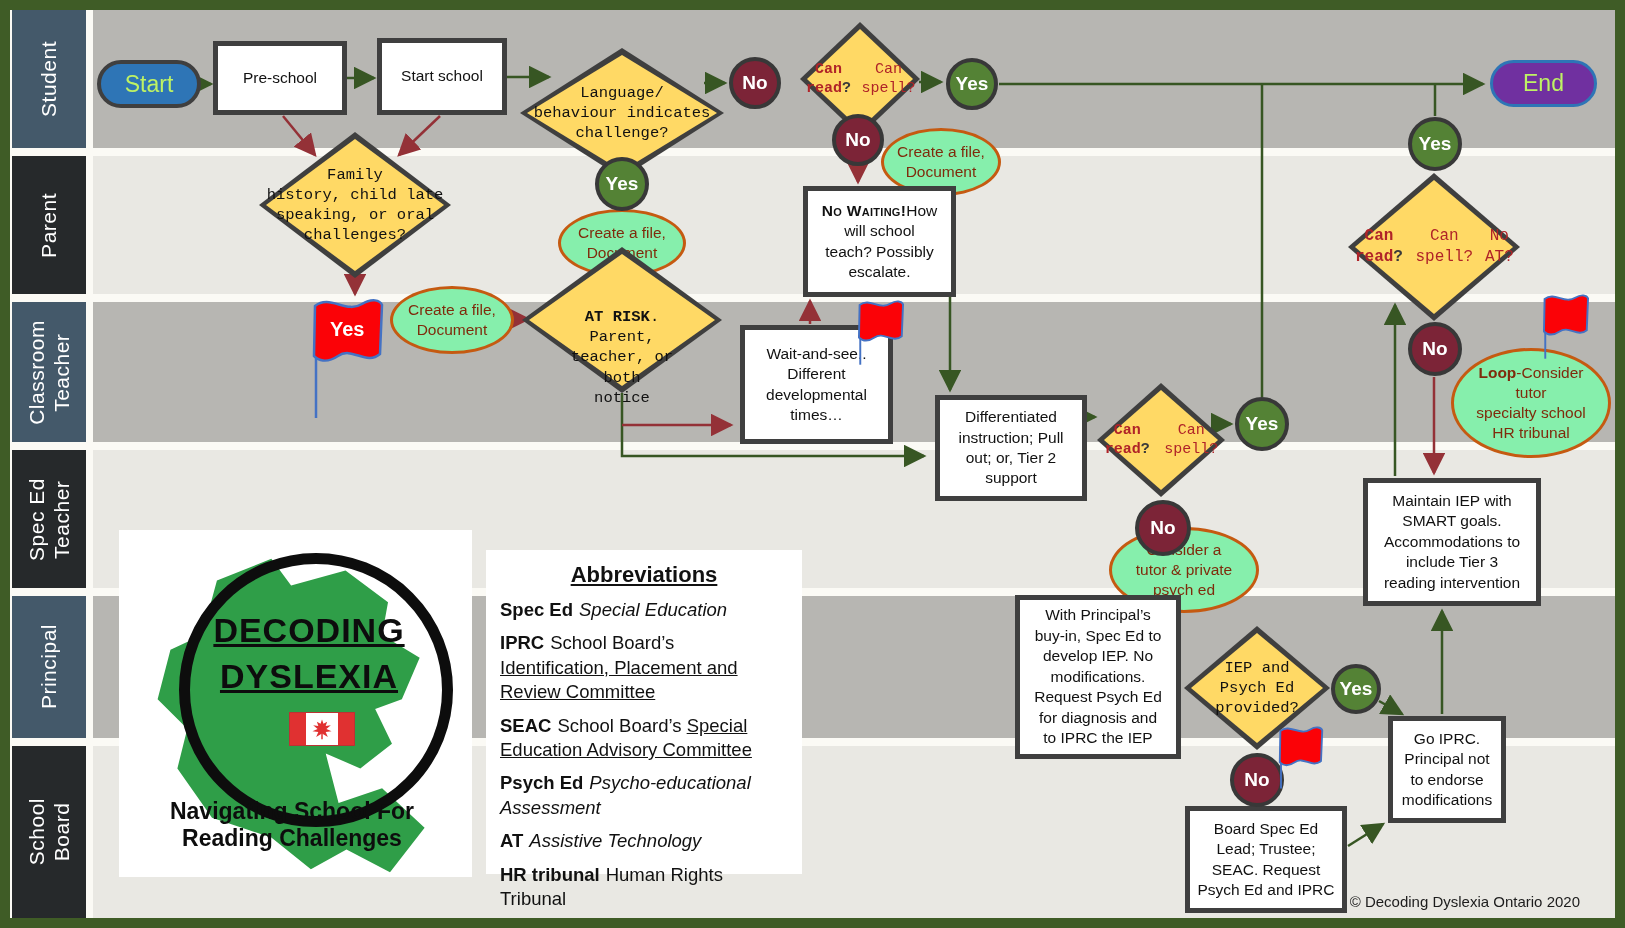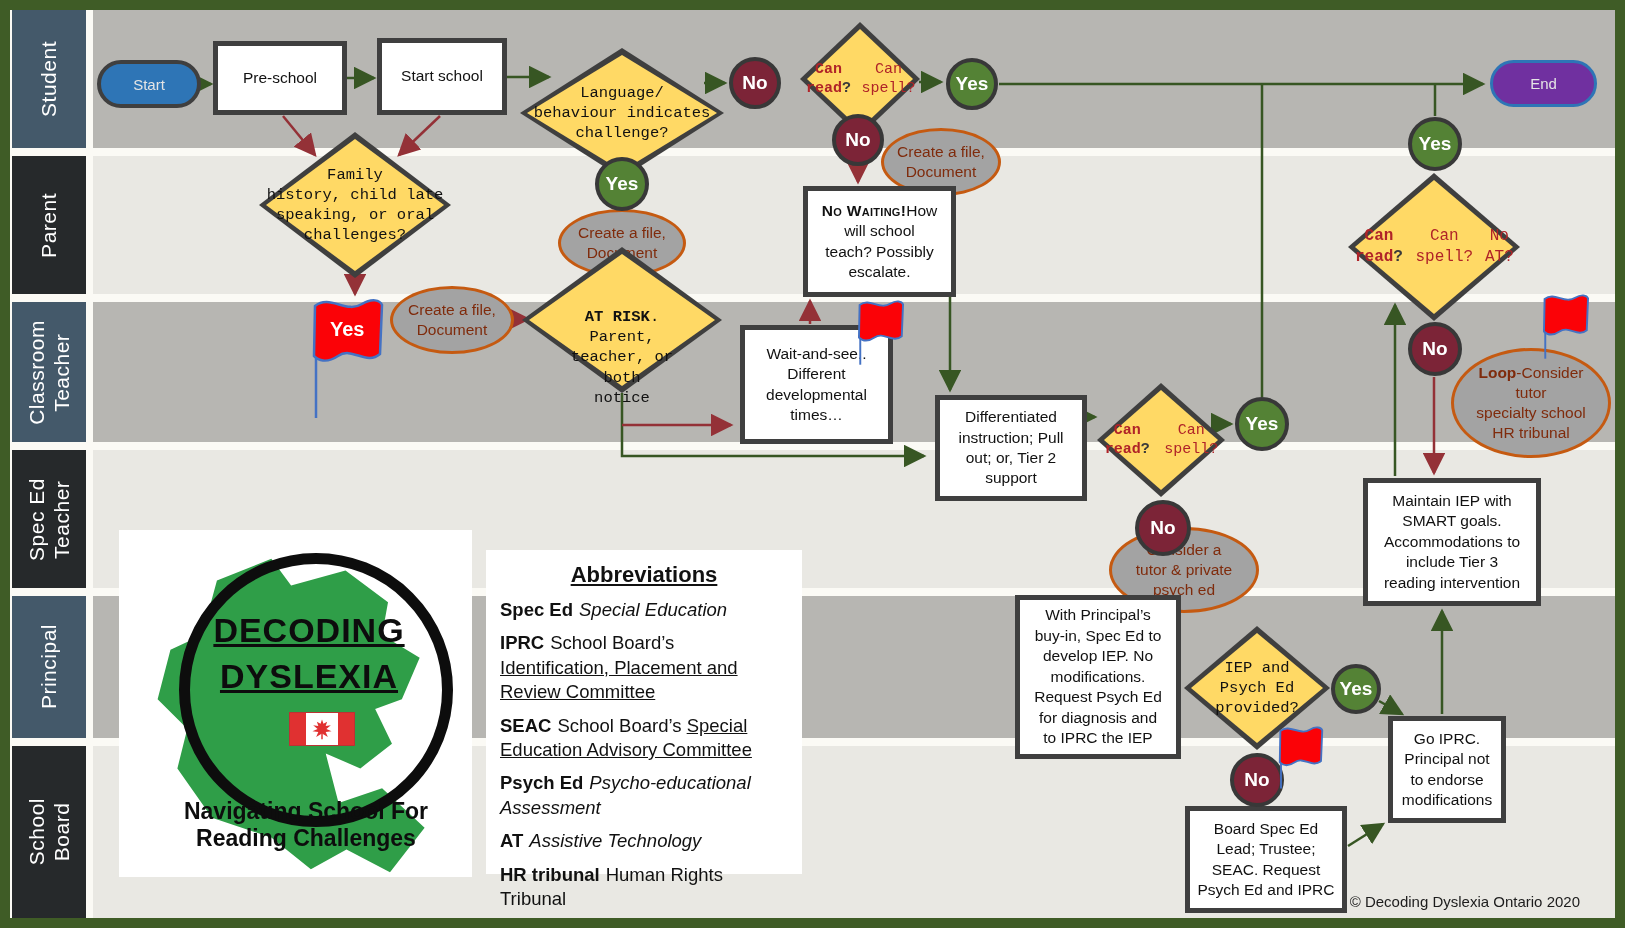--- a/index.html
+++ b/index.html
@@ -18,29 +18,29 @@
   .ll-dark  { background:#26292b; }
   .lane-label span { writing-mode:vertical-rl; transform:rotate(180deg); white-space:pre-line;
                      text-align:center; line-height:1.2; letter-spacing:.5px; }
 
   svg.connectors { position:absolute; left:0; top:0; z-index:2; pointer-events:none; }
 
   .node-box { position:absolute; background:#fff; border:5px solid #3f3f3f; display:flex;
               align-items:center; justify-content:center; text-align:center; font-size:15.5px;
               line-height:1.32; color:#111; white-space:pre-line; padding:4px; z-index:3; }
   .pill { position:absolute; border-radius:26px; display:flex; align-items:center;
-          justify-content:center; color:#e5e5e5; font-size:15px; z-index:3; }
+          justify-content:center; color:#bef264; font-size:23px; z-index:3; }
   .pill-start { background:#2e75b6; border:4px solid #3f3f3f; }
   .pill-end   { background:#7030a0; border:3px solid #2e75b6; }
   .circle { position:absolute; border-radius:50%; border:4px solid #383838; color:#fff;
             display:flex; align-items:center; justify-content:center; font-size:19px;
             font-weight:600; z-index:4; }
   .c-no  { background:#7c2437; }
   .c-yes { background:#548235; }
-  .ellipse { position:absolute; border-radius:50%; background:#a3a3a3; border:3px solid #c55a11;
+  .ellipse { position:absolute; border-radius:50%; background:#86efac; border:3px solid #c55a11;
              color:#7f2b0c; display:flex; align-items:center; justify-content:center;
              text-align:center; font-size:15.5px; line-height:1.3; white-space:pre-line; z-index:3; }
   .diamond { position:absolute; z-index:3; }
   .d-outer { position:absolute; inset:0; background:#3f3f3f;
              clip-path:polygon(50% 0,100% 50%,50% 100%,0 50%); }
   .d-inner { position:absolute; inset:7px; background:#ffd965;
              clip-path:polygon(50% 0,100% 50%,50% 100%,0 50%); }
   .d-text  { position:absolute; inset:0; display:flex; flex-direction:row; align-items:center;
              justify-content:center; text-align:center; font-size:15.5px; line-height:1.3;
              color:#111; white-space:pre-line;font-family:Liberation Mono, monospace; }
@@ -341,21 +341,21 @@
     <div class="cn-flag" style="left:170px;top:182px;width:66px;height:34px;">
       <div class="red"></div>
       <div class="white">
         <svg width="22" height="22" viewBox="0 0 30 30">
           <polygon points="15,2 17,8 22,5 20,11 27,10 21,15 28,18 20,19 23,26 15,21 7,26 10,19 2,18 9,15 3,10 10,11 8,5 13,8" fill="#e03131"></polygon>
           <rect x="14" y="20" width="2" height="9" fill="#e03131"></rect>
         </svg>
       </div>
       <div class="red"></div>
     </div>
-    <div class="logo-tag" style="left:22px;top:268px;width:330px;text-align:center;">Navigating School For
+    <div class="logo-tag" style="left:8px;top:268px;width:330px;text-align:center;">Navigating School For
 Reading Challenges</div>
   </div>
 
   <div class="panel abbrev" style="left:486px;top:550px;width:316px;height:324px;">
     <h3>Abbreviations</h3>
     <ul>
       <li><span class="a-abbr">Spec Ed</span><span class="a-italic">Special Education</span></li>
       <li><span class="a-abbr">IPRC</span><span>School Board’s </span><span class="a-under">Identification, Placement and Review Committee</span></li>
       <li><span class="a-abbr">SEAC</span><span>School Board’s </span><span class="a-under">Special Education Advisory Committee</span></li>
       <li><span class="a-abbr">Psych Ed</span><span class="a-italic">Psycho-educational Assessment</span></li>

